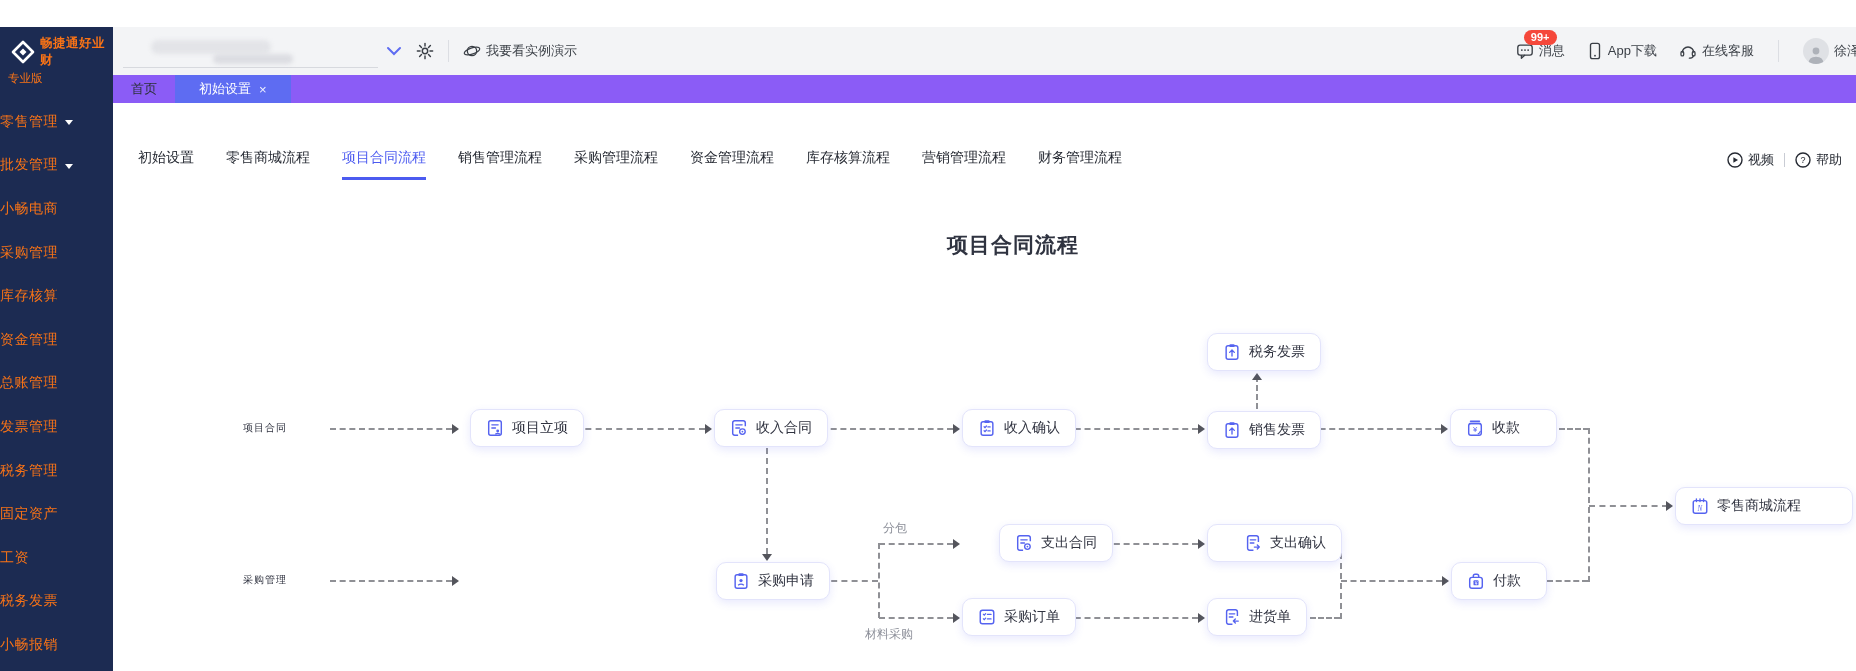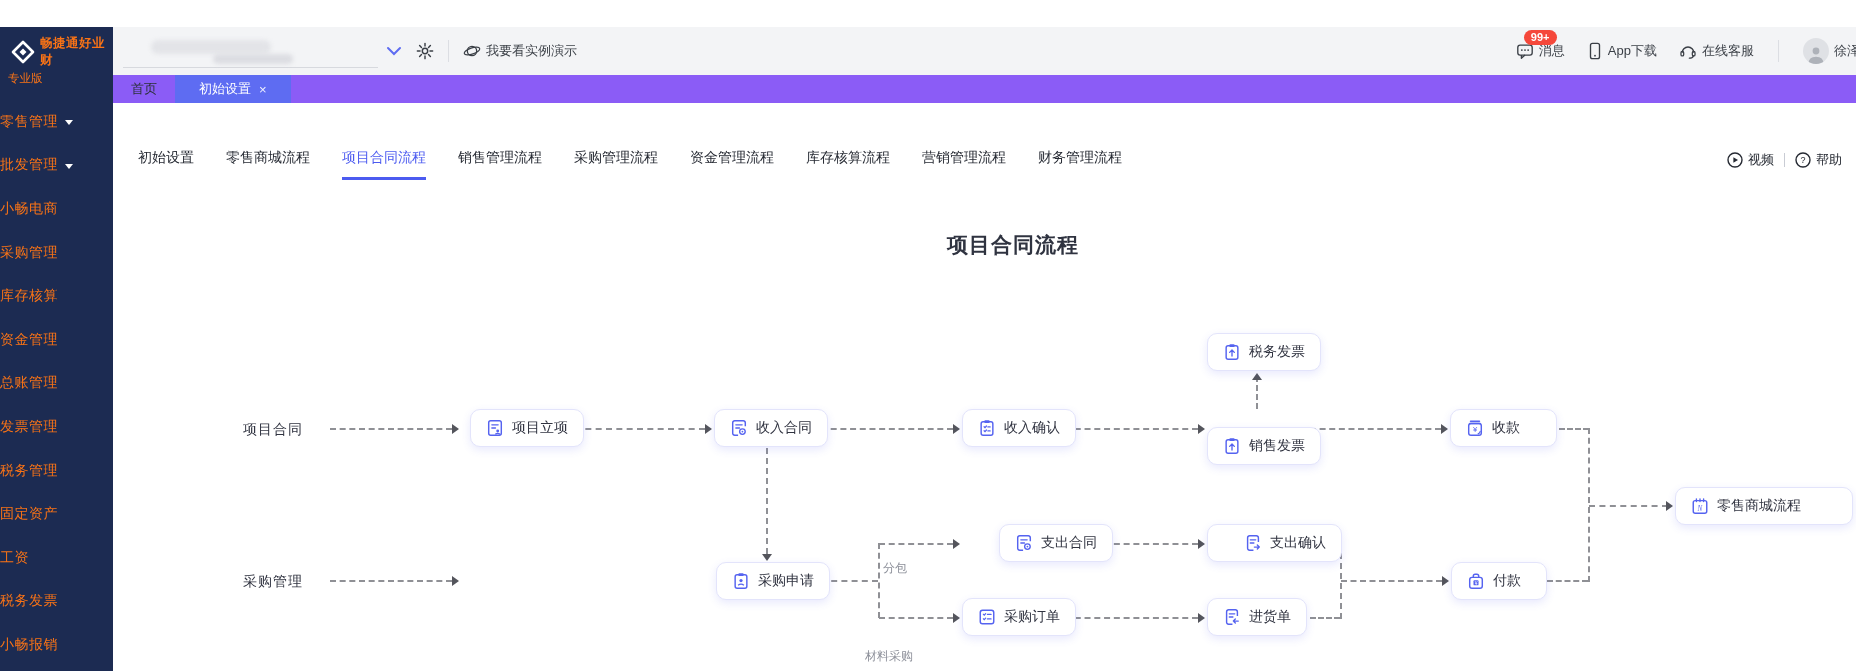--- a/index.html
+++ b/index.html
@@ -43,28 +43,28 @@
   .ftabs { position:absolute; left:25px; top:46px; display:flex; gap:32px; }
   .ftab { font-size:14px; color:#262a33; padding-bottom:10px; cursor:pointer; white-space:nowrap; }
   .ftab.active { color:#4c5bf0; border-bottom:3px solid #4c5bf0; }
   .utils { position:absolute; right:14px; top:48px; display:flex; align-items:center; gap:10px; font-size:13px; color:#262a33; }
   .util { display:inline-flex; align-items:center; gap:5px; cursor:pointer; }
   .u-div { width:1px; height:14px; background:#c9ccd4; }
 
   .flow-title { position:absolute; left:795px; top:128px; width:210px; text-align:center; font-size:21px; color:#2f3340; letter-spacing:1px; }
 
   
-  .rowlab { position:absolute; font-size:14px; color:#303340; letter-spacing:1px; }
+  .rowlab { position:absolute; font-size:10px; color:#303340; letter-spacing:1px; }
   .node { position:absolute; height:38px; background:#fff; border:1px solid #e3e4fb; border-radius:10px; box-shadow:0 3px 8px rgba(90,100,240,.14); display:flex; align-items:center; gap:8px; padding:0 15px; font-size:14px; color:#303340; cursor:pointer; white-space:nowrap; }
   .h { position:absolute; height:0; border-top:2px dashed #8f9095; }
   .v { position:absolute; width:0; border-left:2px dashed #8f9095; }
   .ar { position:absolute; width:0; height:0; border:5px solid transparent; border-left:7px solid #54555c; }
   .au { position:absolute; width:0; height:0; border:5px solid transparent; border-bottom:7px solid #54555c; }
   .ad { position:absolute; width:0; height:0; border:5px solid transparent; border-top:7px solid #54555c; }
-  .blab { position:absolute; font-size:12px; color:#8c8f99;margin-top:40px; }
+  .blab { position:absolute; font-size:12px; color:#8c8f99; }
   .nicon { flex:0 0 auto; display:flex; }
 </style>
 </head>
 <body>
 
 <div class="screen">
 
   <div class="top-strip"></div>
 
   <nav class="sidebar">
@@ -288,21 +288,21 @@
 
     <div class="h" style="left:1197px; top:440px; width:30px;"></div>
     <div class="h" style="left:1197px; top:514px; width:30px;"></div>
     <div class="v" style="left:1227px; top:440px; height:76px;"></div>
     <div class="h" style="left:1228px; top:477px; width:101px;"></div>
       <div class="ar" style="left:1329px; top:473px;"></div>
 
     <div class="h" style="left:1434px; top:477px; width:41px;"></div>
 
     <span class="blab" style="left:770px; top:417px;">分包</span>
-    <span class="blab" style="left:752px; top:505px;">材料采购</span>
+    <span class="blab" style="left:752px; top:523px;">材料采购</span>
 
     <div class="node" style="left:357px; top:306px;">
       <span class="nicon">
           <svg width="18" height="18" viewBox="0 0 20 20">
             <rect x="3" y="2" width="14" height="16" rx="2.2" fill="none" stroke="#5563f0" stroke-width="1.6"></rect>
             <path d="M6.5 6.5h7 M6.5 10h4" stroke="#5563f0" stroke-width="1.5" stroke-linecap="round"></path>
             <circle cx="13" cy="13.3" r="1.6" fill="#5563f0"></circle>
             <path d="M10.3 17 Q13 14.8 15.7 17" fill="none" stroke="#5563f0" stroke-width="1.4"></path>
           </svg>
         </span>
@@ -322,21 +322,21 @@
     <div class="node" style="left:849px; top:306px;">
       <span class="nicon">
           <svg width="18" height="18" viewBox="0 0 20 20">
             <rect x="3.5" y="3" width="13" height="15" rx="2.2" fill="none" stroke="#5563f0" stroke-width="1.6"></rect>
             <rect x="7" y="1.5" width="6" height="3" rx="1.2" fill="#5563f0"></rect>
             <path d="M6.8 8.6l1 1 1.6-1.8 M11 8.8h2.5 M6.8 13l1 1 1.6-1.8 M11 13.2h2.5" stroke="#5563f0" stroke-width="1.4" fill="none" stroke-linecap="round"></path>
           </svg>
         </span>
       <span>收入确认</span>
     </div>
-    <div class="node" style="left:1094px; top:324px;">
+    <div class="node" style="left:1094px; top:308px;">
       <span class="nicon">
           <svg width="18" height="18" viewBox="0 0 20 20">
             <rect x="3.5" y="3" width="13" height="15" rx="2.2" fill="none" stroke="#5563f0" stroke-width="1.6"></rect>
             <rect x="7" y="1.5" width="6" height="3" rx="1.2" fill="#5563f0"></rect>
             <path d="M10 14.5V8 M7.4 10.4 L10 7.8 L12.6 10.4" fill="none" stroke="#5563f0" stroke-width="1.5" stroke-linecap="round" stroke-linejoin="round"></path>
           </svg>
         </span>
       <span>销售发票</span>
     </div>
     <div class="node" style="left:1094px; top:230px;">

